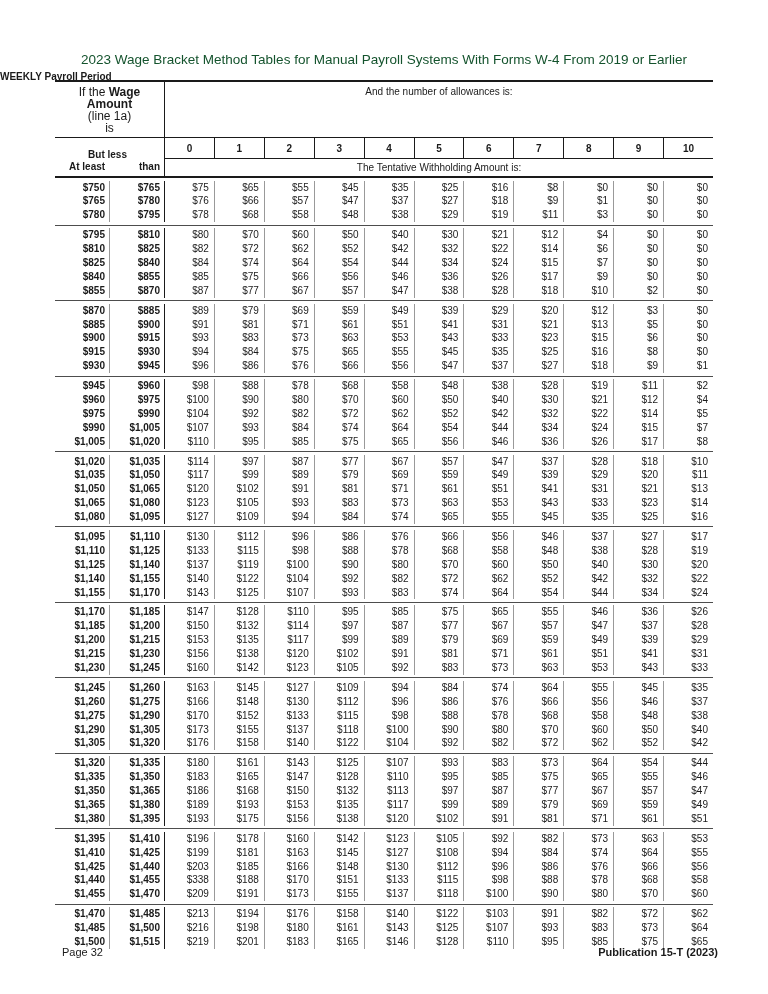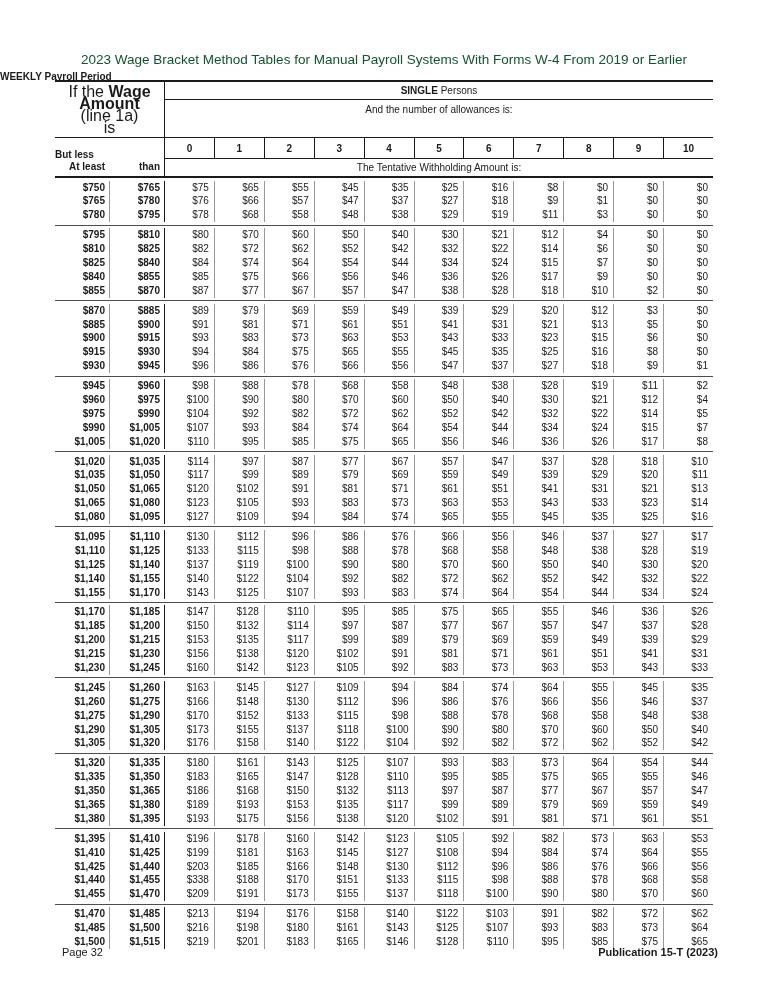--- a/index.html
+++ b/index.html
@@ -13,34 +13,34 @@
   .page-subtitle { text-align: left; margin-top: 4px; font-size: 10px; font-weight: bold; color:#1a1a1a; }
 
   .irs-table {
     position: absolute; left: 55px; top: 80px; width: 658px;
     border-top: 2px solid #1a1a1a; font-size: 10px; color:#1a1a1a;
   }
   
   .hdr-top { display: flex; border-bottom: 1px solid #1a1a1a; }
   .wage-hdr {
     width: 110px; border-right: 1px solid #1a1a1a; text-align: center;
-    padding: 4px 2px 3px; line-height: 12px; font-size: 16px;
+    padding: 4px 2px 3px; line-height: 12px; font-size: 12px;
   }
   .right-hdr { flex: 1; display: flex; flex-direction: column; }
   .single-row { text-align: center; border-bottom: 1px solid #1a1a1a; padding: 3px 0 3px; }
   .allow-row { text-align: center; padding: 4px 0 4px; }
 
   
   .hdr-mid { display: flex; border-bottom: 2px solid #1a1a1a; }
   .wage-labels {
     width: 110px; border-right: 1px solid #1a1a1a; display: flex;
     flex-direction: column; justify-content: flex-end; padding-bottom: 3px;
     font-weight: bold; line-height: 12px;
   }
-  .but-less { text-align: left; padding-right: 4px; }
+  .but-less { text-align: center; padding-right: 4px; }
   .al-row { display: flex; justify-content: space-between; padding-left: 14px; padding-right: 4px; }
   .right-mid { flex: 1; }
   .num-row { display: flex; border-bottom: 1px solid #1a1a1a; }
   .num-cell { flex: 1; text-align: center; font-weight: bold; padding: 5px 0 4px; }
   .num-cell:not(:last-child) { border-right: 1px solid #1a1a1a; }
   .tent-row { text-align: center; padding: 3px 0 3px; }
 
   
   .row-group { border-top: 1px solid #4d4d4d; padding: 2.5px 0; }
   .row-group:first-child { border-top: none; }
@@ -66,21 +66,20 @@
 
 <div class="irs-table">
 
   <div class="hdr-top">
     <div class="wage-hdr">
       <div><span>If the </span><b>Wage Amount</b></div>
       <div>(line 1a)</div>
       <div>is</div>
     </div>
     <div class="right-hdr">
-      <div class="single-row"><b>SINGLE</b><span> Persons</span></div>
       <div class="allow-row">And the number of allowances is:</div>
     </div>
   </div>
 
   <div class="hdr-mid">
     <div class="wage-labels">
       <div class="but-less">But less</div>
       <div class="al-row">
         <span>At least</span>
         <span>than</span>

